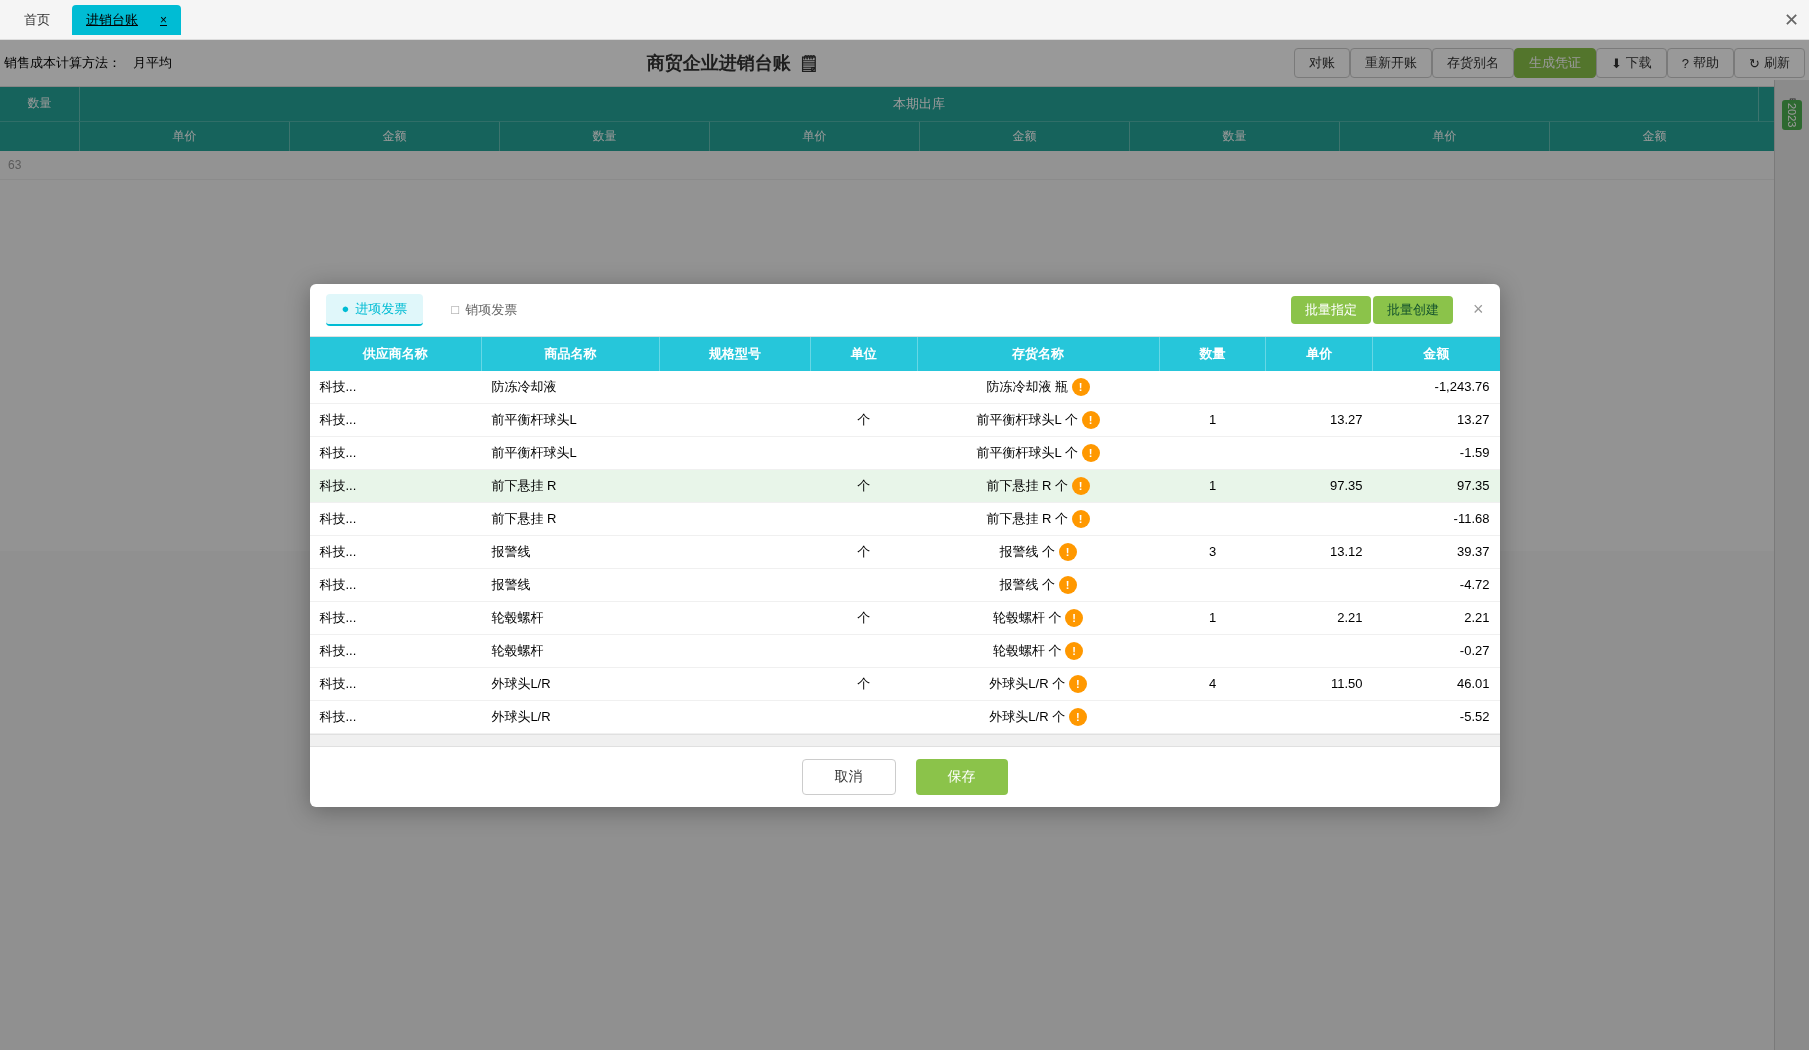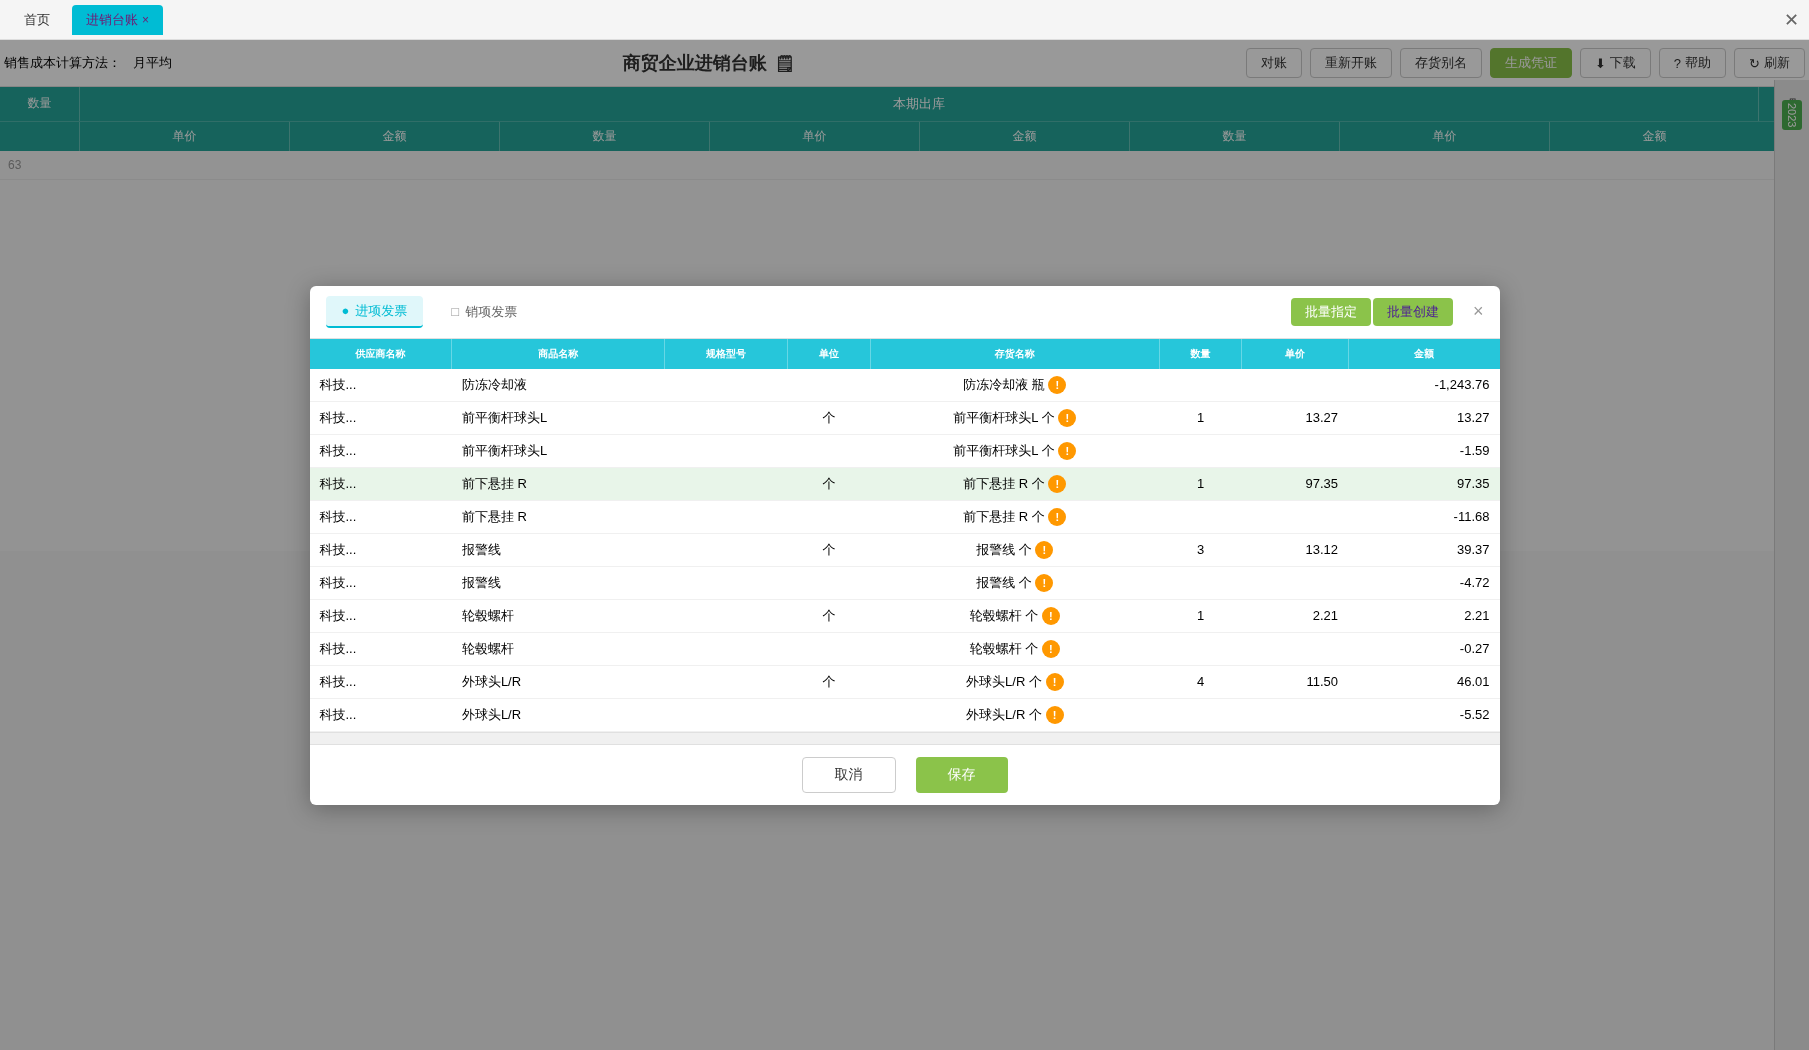--- a/index.html
+++ b/index.html
@@ -2,52 +2,52 @@
 <html><head>
   <meta charset="utf-8">
   <style>
     * { box-sizing: border-box; margin: 0; padding: 0; }
     body { font-family: 'Microsoft YaHei', Arial, sans-serif; font-size: 13px; background: #c8c8c8; width: 1809px; height: 1050px; overflow: hidden; }
 
     
     .top-bar { display: flex; align-items: center; background: #f5f5f5; border-bottom: 1px solid #ddd; height: 40px; padding: 14px 10px; gap: 8px; }
     .top-bar-tab { padding: 6px 14px; border-radius: 4px 4px 0 0; font-size: 13px; cursor: pointer; }
     .top-bar-tab.home { background: transparent; color: #333; }
-    .top-bar-tab.active { background: #00bcd4; color: #701a75; display: flex; align-items: center; gap: 4px; }
+    .top-bar-tab.active { background: #00bcd4; color: #000000; display: flex; align-items: center; gap: 22px; text-decoration: underline; }
     .tab-close { cursor: pointer; font-size: 12px; }
     .window-close { margin-left: auto; font-size: 18px; cursor: pointer; color: #666; }
 
     
     .main-content { background: #f0f0f0; height: calc(1050px - 40px); position: relative; }
 
     
     .header-bar { display: flex; align-items: center; padding: 8px 4px; background: #fff; border-bottom: 1px solid #e0e0e0; gap: 12px; }
     .page-title { flex: 1; text-align: center; font-size: 18px; font-weight: bold; color: #333; display: flex; align-items: center; justify-content: center; gap: 8px; }
-    .header-buttons { display: flex; gap: 8px; align-items: center; }
+    .header-buttons { display: flex; align-items: center; }
     .btn { padding: 5px 14px; border-radius: 4px; border: 1px solid #ccc; cursor: pointer; font-size: 13px; background: #fff; color: #333; }
     .btn-primary { background: #8bc34a; color: #fff; border-color: #8bc34a; }
     .btn-outline { background: #fff; color: #333; border: 1px solid #ccc; }
     .btn-icon { display: flex; align-items: center; gap: 4px; }
 
     
     .modal-overlay { position: absolute; top: 0; left: 0; right: 0; bottom: 0; background: rgba(0,0,0,0.4); display: flex; align-items: center; justify-content: center; z-index: 100; }
 
     
     .modal { background: #fff; border-radius: 6px; width: 1190px; max-height: 560px; display: flex; flex-direction: column; box-shadow: 0 4px 24px rgba(0,0,0,0.3); }
     .modal-header { display: flex; align-items: center; padding: 10px 16px; border-bottom: 1px solid #e0e0e0; gap: 12px; }
     .modal-tab { padding: 6px 16px; border-radius: 4px; cursor: pointer; font-size: 13px; display: flex; align-items: center; gap: 6px; }
     .modal-tab.active { background: #e0f7fa; color: #00bcd4; border-bottom: 2px solid #00bcd4; }
     .modal-tab.inactive { color: #666; }
     .modal-header-actions { margin-left: auto; display: flex; gap: 2px; }
     .modal-close { cursor: pointer; font-size: 18px; color: #999; margin-left: 8px; }
 
     
     .modal-table-wrap { flex: 1; overflow-y: auto; overflow-x: auto; }
     .modal-table { width: 100%; border-collapse: collapse; }
-    .modal-table th { background: #26c6da; color: #fff; padding: 8px 10px; text-align: center; font-size: 10px; border-right: 1px solid rgba(255,255,255,0.3); white-space: nowrap; }
+    .modal-table th { background: #26c6da; color: #fff; padding: 8px 18px; text-align: center; font-size: 13px; border-right: 1px solid rgba(255,255,255,0.3); white-space: nowrap; }
     .modal-table th:last-child { border-right: none; }
     .modal-table td { padding: 7px 10px; border-bottom: 1px solid #f0f0f0; font-size: 13px; white-space: nowrap; }
     .modal-table tr.highlighted td { background: #e8f5e9; }
     .modal-table td.right { text-align: right; }
     .modal-table td.center { text-align: center; }
 
     .warning-icon { display: inline-block; width: 18px; height: 18px; background: #ff9800; border-radius: 50%; color: #fff; text-align: center; line-height: 18px; font-size: 11px; font-weight: bold; }
 
     
     .modal-footer { padding: 12px 16px; display: flex; justify-content: center; gap: 20px; border-top: 1px solid #e0e0e0; }
@@ -143,21 +143,21 @@
         <div class="modal-tab active">
           <span style="color:#00bcd4;">●</span>
           <span>进项发票</span>
         </div>
         <div class="modal-tab inactive">
           <span style="color:#999;">□</span>
           <span>销项发票</span>
         </div>
         <div class="modal-header-actions">
           <button style="padding:5px 14px; background:#8bc34a; color:#fff; border:none; border-radius:4px; cursor:pointer; font-size:13px;">批量指定</button>
-          <button style="padding:5px 14px; background:#8bc34a; color:#4c1d95; border:none; border-radius:4px; cursor:pointer; font-size:13px;">批量创建</button>
+          <button style="padding:5px 14px; background:#8bc34a; color:#14532d; border:none; border-radius:4px; cursor:pointer; font-size:13px;">批量创建</button>
         </div>
         <span class="modal-close">×</span>
       </div>
 
       <div class="modal-table-wrap">
         <table class="modal-table">
           <thead>
             <tr>
               <th>供应商名称</th>
               <th>商品名称</th>

